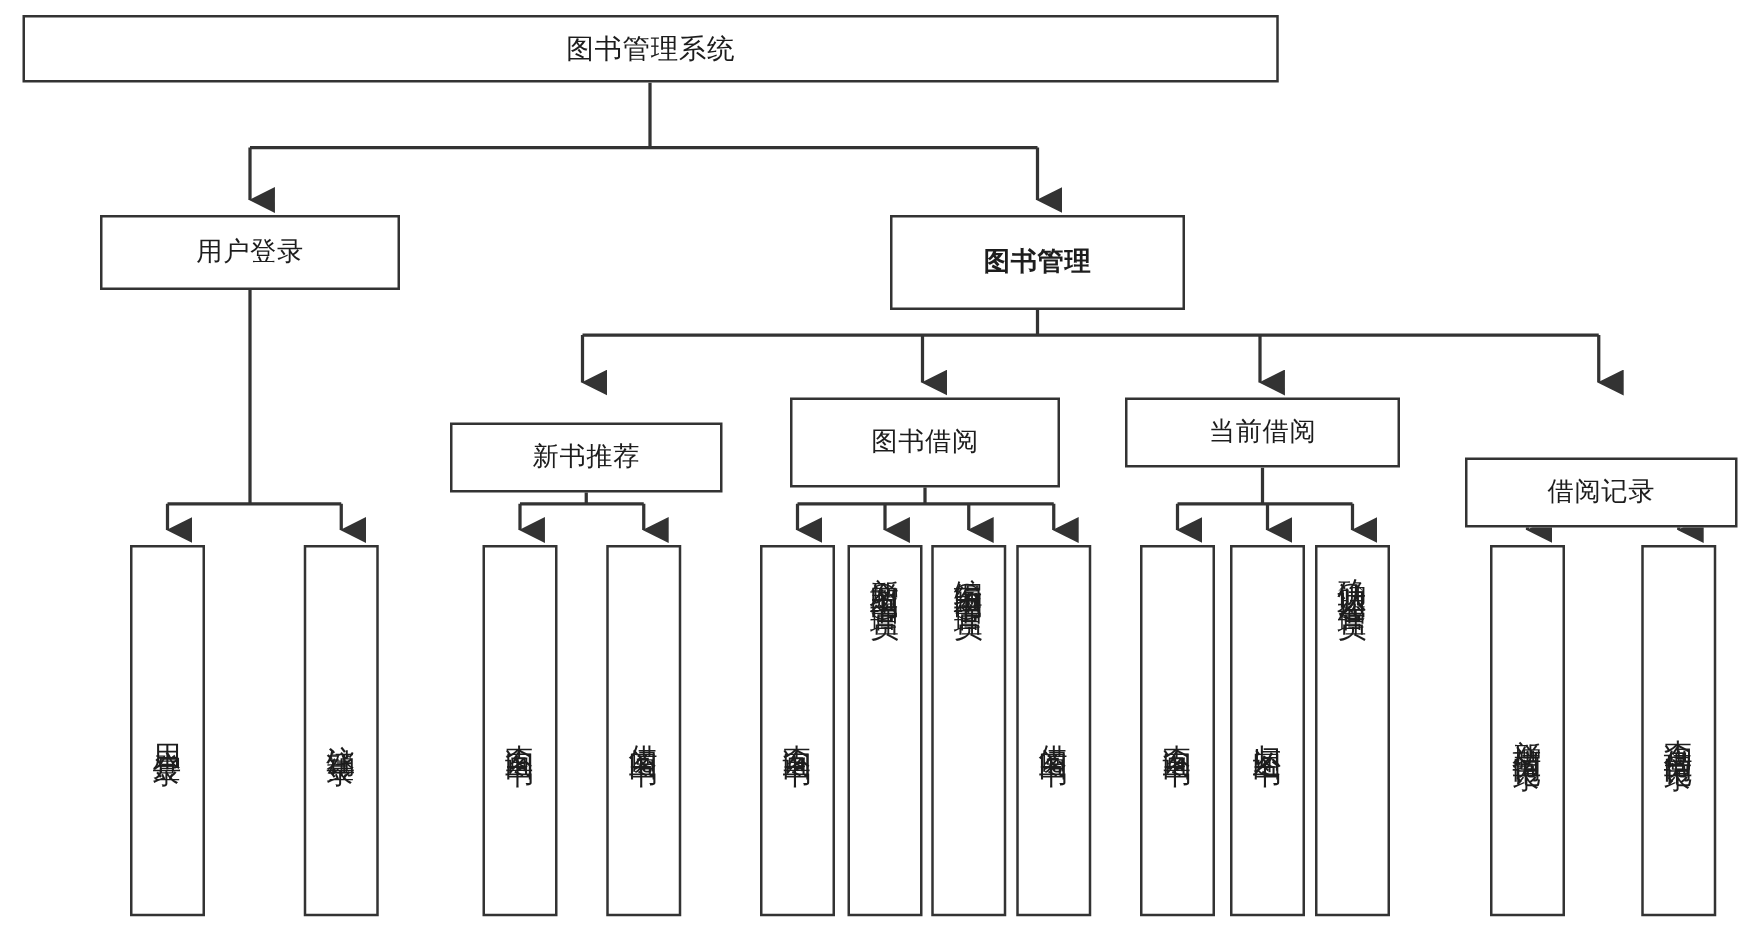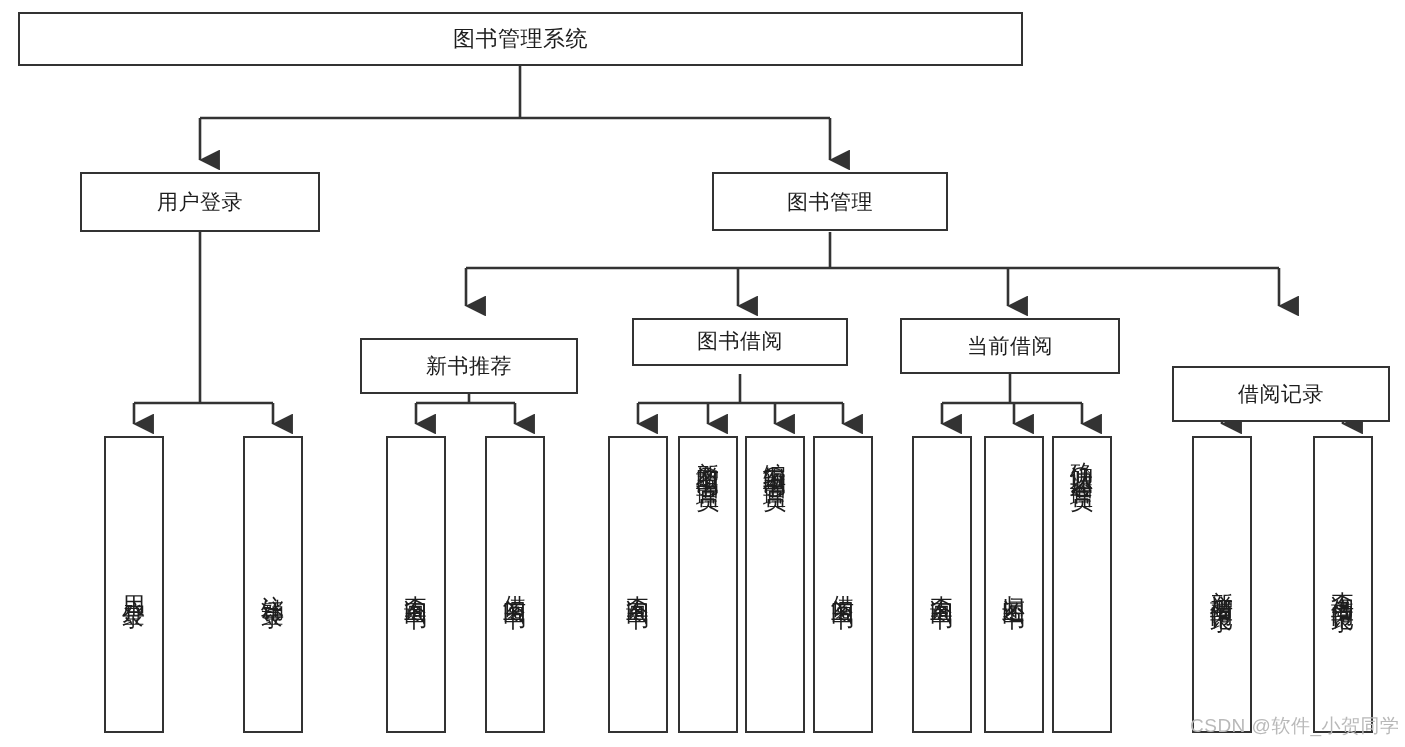--- a/index.html
+++ b/index.html
@@ -138,29 +138,29 @@
   </svg>
 
   <div class="node horiz root" style="left:18px; top:12px; width:1005px; height:54px;">
     <span class="node-label">图书管理系统</span>
   </div>
 
   <div class="node horiz" style="left:80px; top:172px; width:240px; height:60px;">
     <span class="node-label">用户登录</span>
   </div>
 
-  <div class="node horiz" style="left:712px; top:172px; width:236px; height:59px;">
+  <div class="node horiz" style="left:712px; top:172px; width:236px; height:76px;font-weight:bold;">
     <span class="node-label">图书管理</span>
   </div>
 
   <div class="node horiz" style="left:360px; top:318px; width:218px; height:56px;margin-top:20px;">
     <span class="node-label">新书推荐</span>
   </div>
 
-  <div class="node horiz" style="left:632px; top:318px; width:216px; height:48px;font-family:Liberation Serif, serif;">
+  <div class="node horiz" style="left:632px; top:318px; width:216px; height:72px;">
     <span class="node-label">图书借阅</span>
   </div>
 
   <div class="node horiz" style="left:900px; top:318px; width:220px; height:56px;">
     <span class="node-label">当前借阅</span>
   </div>
 
   <div class="node horiz" style="left:1172px; top:318px; width:218px; height:56px;margin-top:48px;">
     <span class="node-label">借阅记录</span>
   </div>
@@ -210,15 +210,14 @@
   </div>
 
   <div class="node vert centered" style="left:1192px; top:436px; width:60px; height:297px;">
     <span class="node-label">新增借阅记录</span>
   </div>
 
   <div class="node vert centered" style="left:1313px; top:436px; width:60px; height:297px;">
     <span class="node-label">查询借阅记录</span>
   </div>
 
-  <div class="watermark" style="left:1190px; top:713px;">CSDN @软件_小贺同学</div>
 
 </div>
 
 </body></html>

